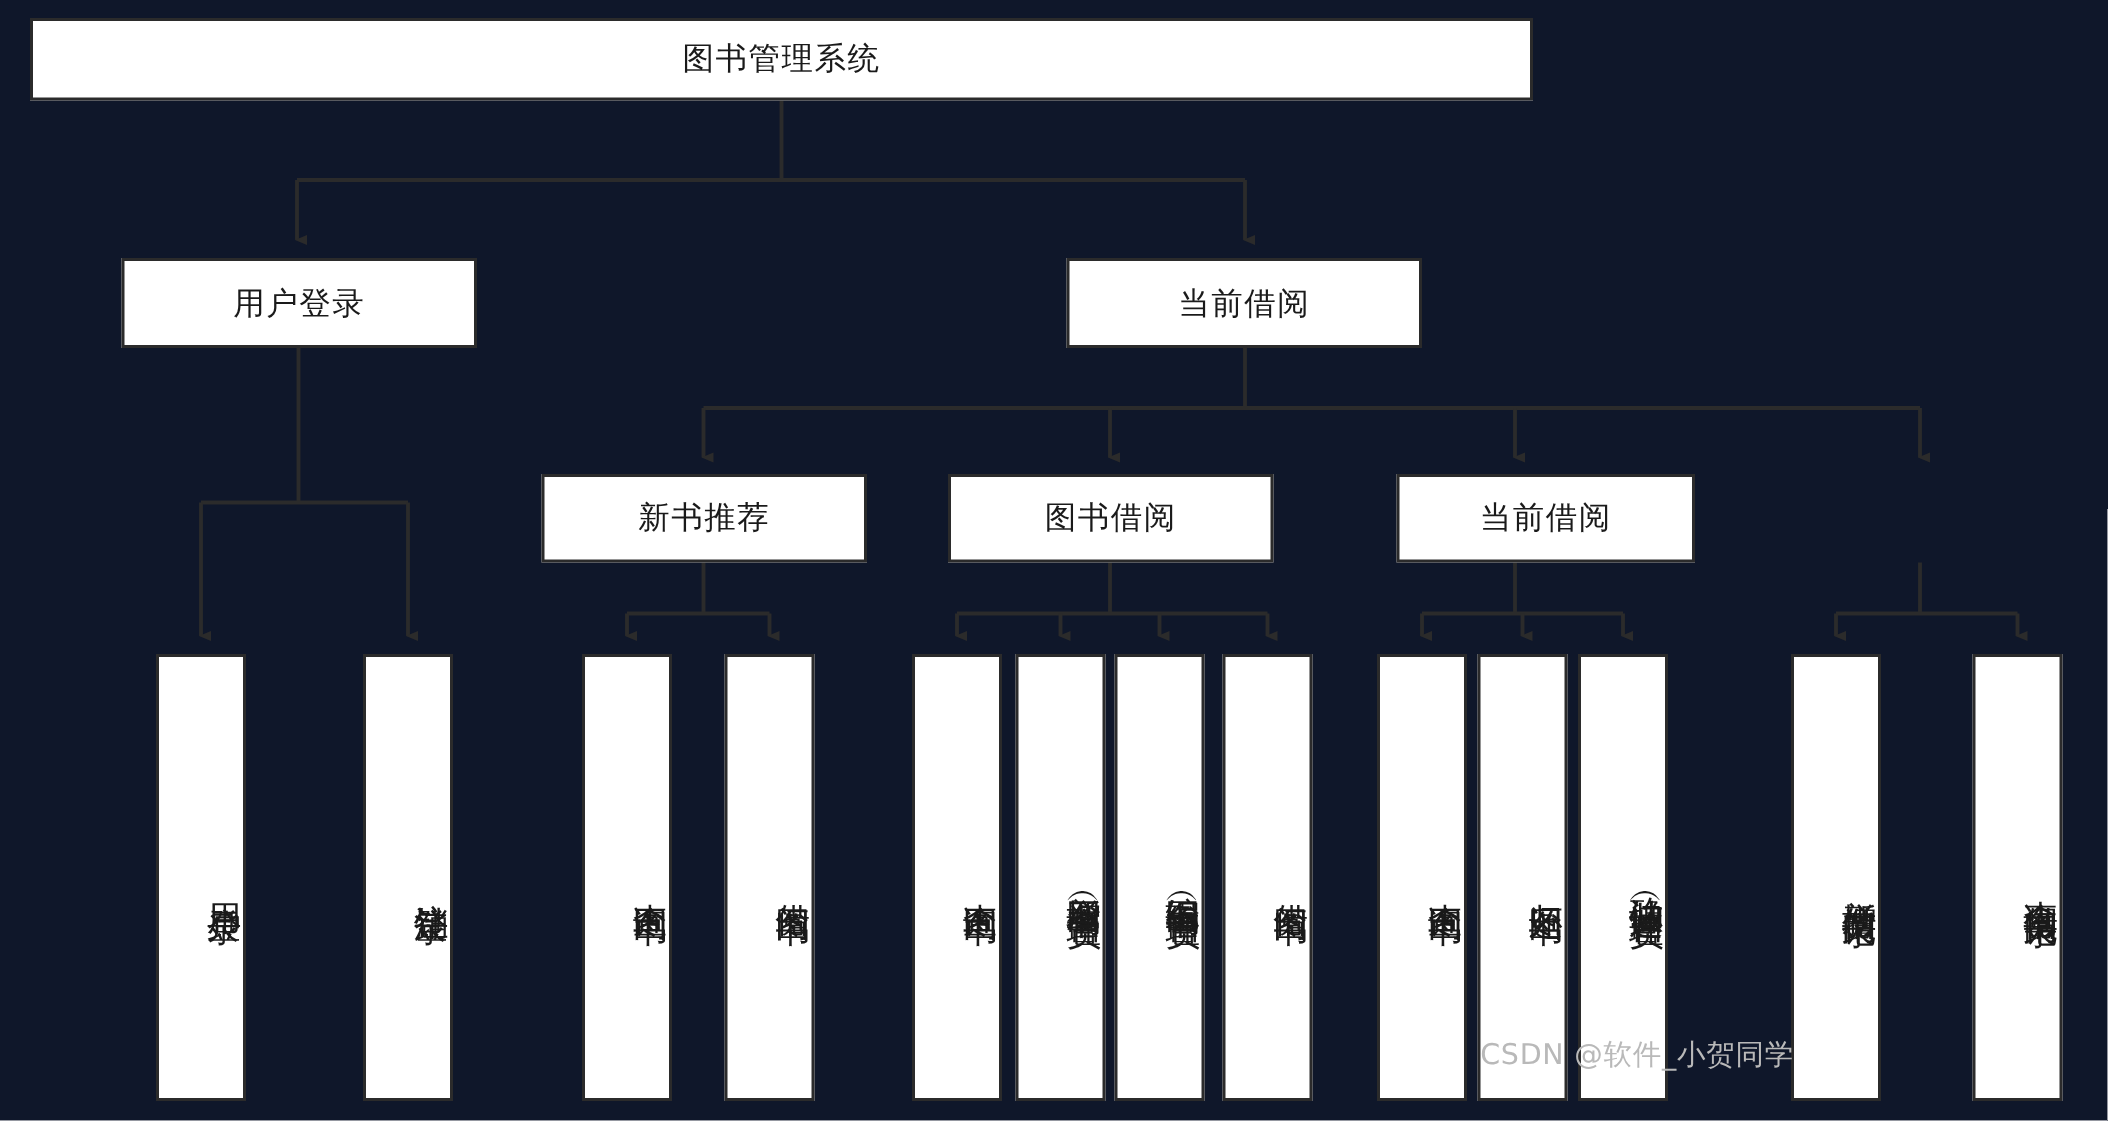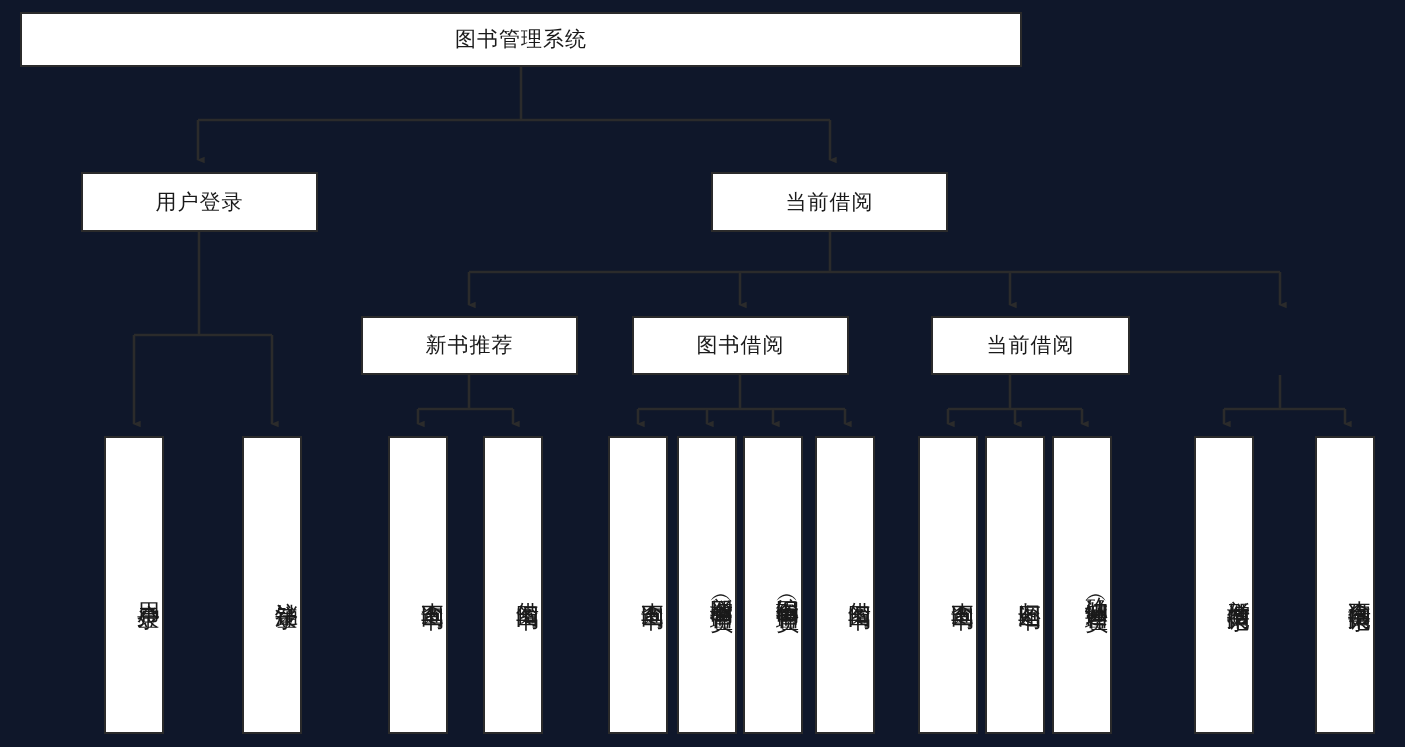--- a/index.html
+++ b/index.html
@@ -173,14 +173,15 @@
   <div class="node vert" id="node-leaf-10" style="left: 1052px; top: 436px; width: 60px; height: 298px;">
     <span>确认归还（管理员）</span>
   </div>
   <div class="node vert" id="node-leaf-11" style="left: 1194px; top: 436px; width: 60px; height: 298px;">
     <span>新增借阅记录</span>
   </div>
   <div class="node vert" id="node-leaf-12" style="left: 1315px; top: 436px; width: 60px; height: 298px;">
     <span>查询借阅记录</span>
   </div>
 
+  <div class="watermark" id="watermark" style="left: 1196px; top: 716px; transform: translate(-100%, -100%); color: rgb(185, 185, 185);">CSDN @软件_小贺同学</div>
 
 </div>
 
 </body></html>

